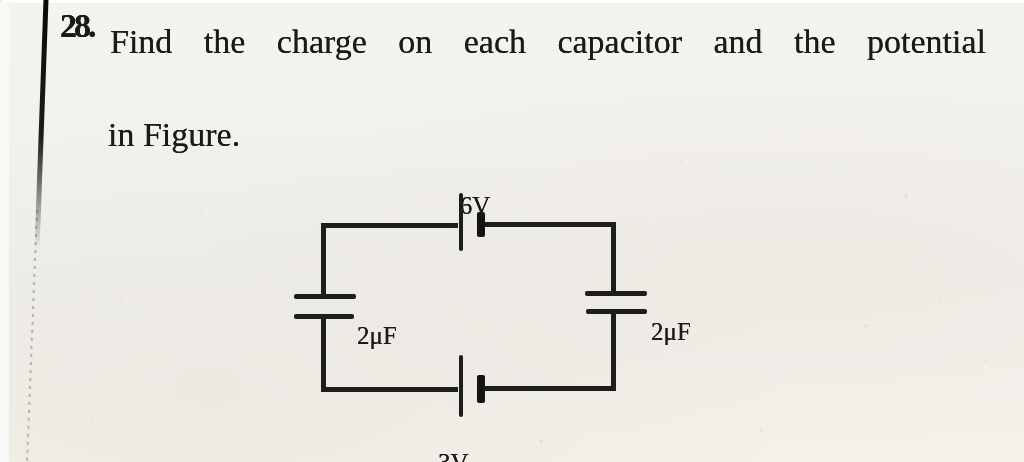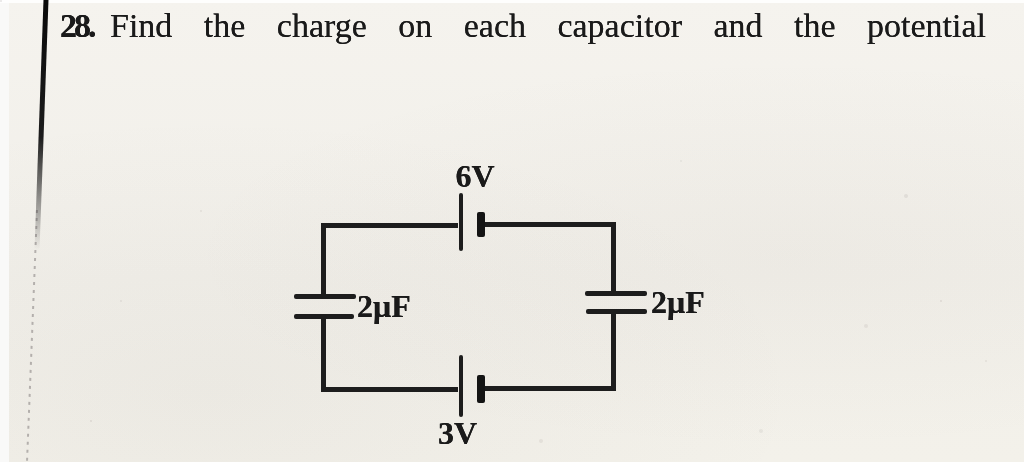--- a/index.html
+++ b/index.html
@@ -32,20 +32,21 @@
     position: absolute; left: 60px; top: 7px; width: 50px;
     font-size: 34px; font-weight: bold; letter-spacing: -3px;
     text-shadow: 0 0 0.6px #1a1a1a;
   }
   .q-line {
     position: absolute;
     font-size: 34px;
     line-height: 42px;
     white-space: nowrap;
     text-shadow: 0 0 0.6px #1a1a1a;
+    margin-top: 16px;
   }
   .q-line-1 { left: 110px; top: 5px;  width: 876px; text-align: justify; text-align-last: justify; white-space: normal; }
   .q-line-2 { left: 108px; top: 52px; width: 868px; text-align: justify; text-align-last: justify; white-space: normal; }
   .q-line-3 { left: 108px; top: 98px; }
 
   
   .wire { position: absolute; background: #1d1d1d; }
   .wire-top-left      { left: 321px; top: 223px; width: 137px; height: 5px; }
   .wire-top-right     { left: 483px; top: 222px; width: 133px; height: 5px; }
   .wire-bottom-left   { left: 321px; top: 387px; width: 137px; height: 5px; }
@@ -63,24 +64,25 @@
   .battery-bottom-short { left: 477px; top: 375px; height: 28px; }
 
   .cap-plate { position: absolute; background: #1d1d1d; height: 5px; border-radius: 2px; }
   .cap-left-top     { left: 294px; top: 294px; width: 62px; }
   .cap-left-bottom  { left: 294px; top: 314px; width: 60px; }
   .cap-right-top    { left: 585px; top: 291px; width: 62px; }
   .cap-right-bottom { left: 586px; top: 309px; width: 61px; }
 
   .circuit-label {
     position: absolute;
-    font-size: 32px; font-weight: bold;
+    font-size: 25px; font-weight: normal;
     letter-spacing: 0px;
     text-shadow: 0 0 0.5px #1a1a1a;
     white-space: nowrap;
+    margin-top: 34px;
   }
   .label-6v  { left: 440px; top: 158px; width: 70px; text-align: center; }
   .label-3v  { left: 438px; top: 415px; width: 70px; text-align: left; }
   .label-cap-left  { left: 357px; top: 288px; }
   .label-cap-right { left: 651px; top: 284px; }
 
   
   .specks {
     position: absolute; left: 0; top: 0; width: 2px; height: 2px; border-radius: 50%;
     background: rgba(95,85,85,0.16);
@@ -120,20 +122,21 @@
     </defs>
     <line x1="46" y1="0" x2="37" y2="250" stroke="url(#fadeL)" stroke-width="5"></line>
     <line x1="37" y1="210" x2="27" y2="462" stroke="#4a4245" stroke-width="2" stroke-dasharray="3 5" opacity="0.35"></line>
     <line x1="1020" y1="0" x2="1020" y2="322" stroke="url(#fadeR)" stroke-width="4"></line>
   </svg>
 
   <div class="specks"></div>
 
   <div class="q-number">28.</div>
   <div class="q-line q-line-1">Find the charge on each capacitor and the potential</div>
+  <div class="q-line q-line-3">in Figure.</div>
 
   <div>
 
     <div class="wire wire-top-left"></div>
     <div class="wire wire-top-right"></div>
     <div class="wire wire-bottom-left"></div>
     <div class="wire wire-bottom-right"></div>
     <div class="wire wire-left-upper"></div>
     <div class="wire wire-left-lower"></div>
     <div class="wire wire-right-upper"></div>

